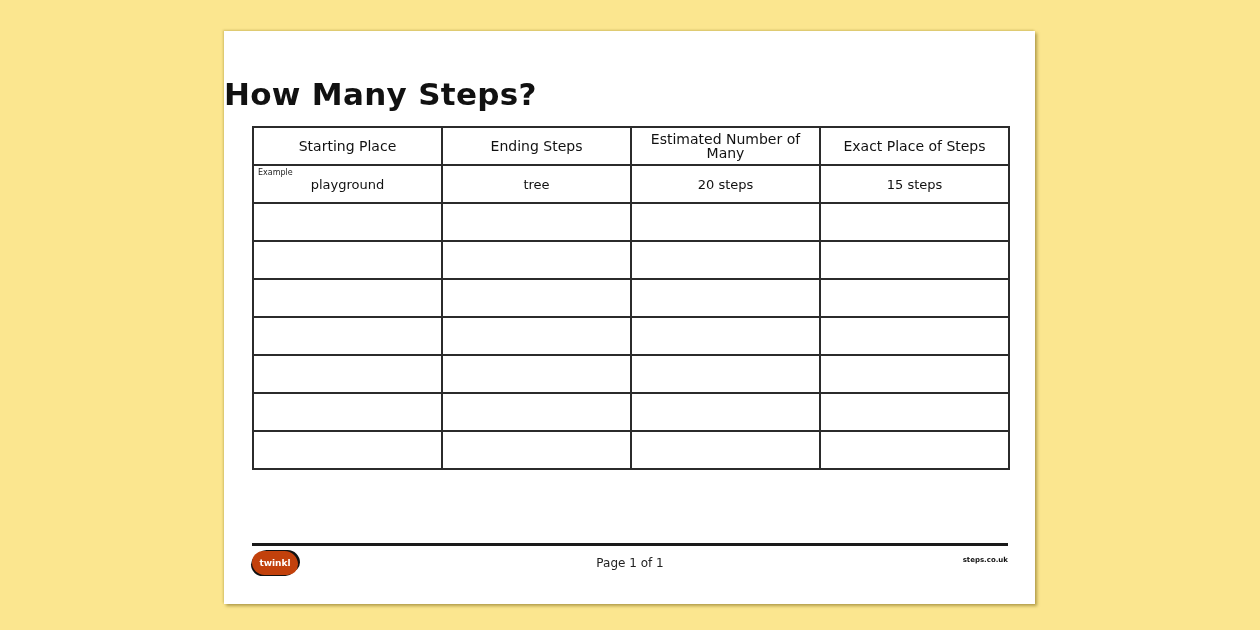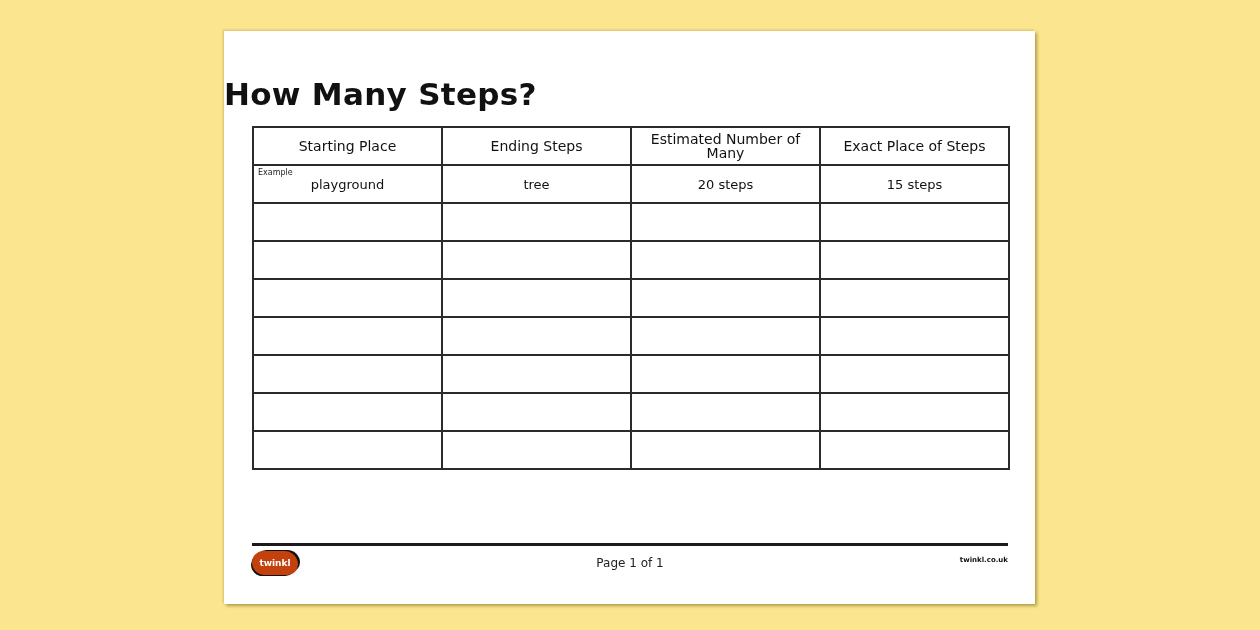--- a/index.html
+++ b/index.html
@@ -123,13 +123,13 @@
         <td></td>
         <td></td>
         <td></td>
       </tr>
 </tbody>
   </table>
 
 <div class="footer-line"></div>
 <div class="logo">twinkl</div>
 <div class="page-num">Page 1 of 1</div>
-<div class="site">twinkl.co.uk</div>
+<div class="site">steps.co.uk</div>
 
 </body></html>

